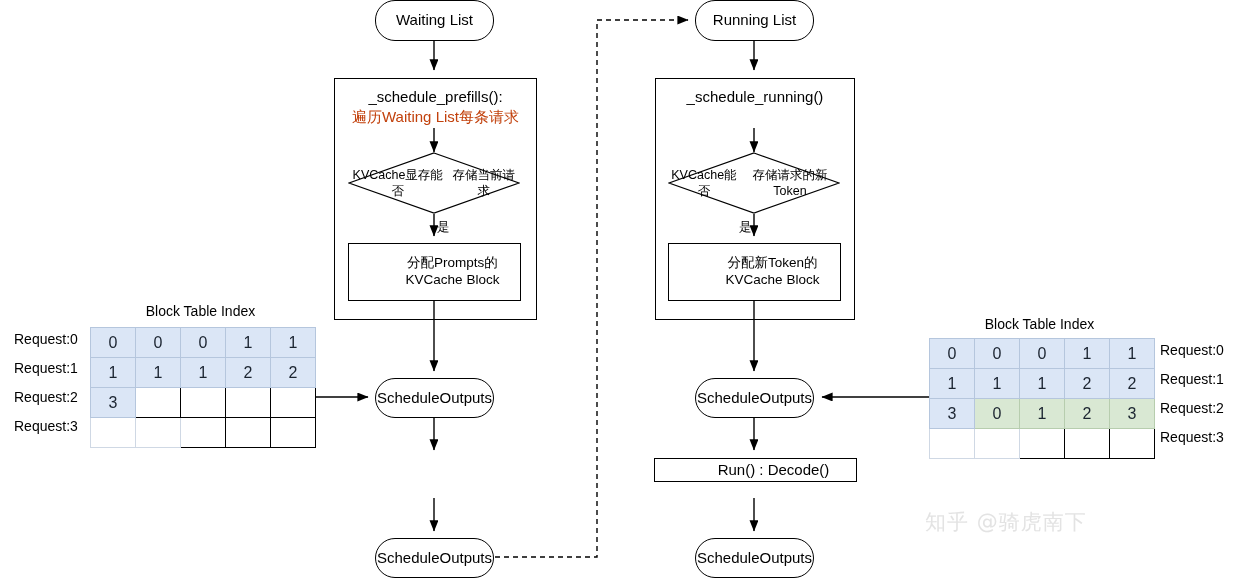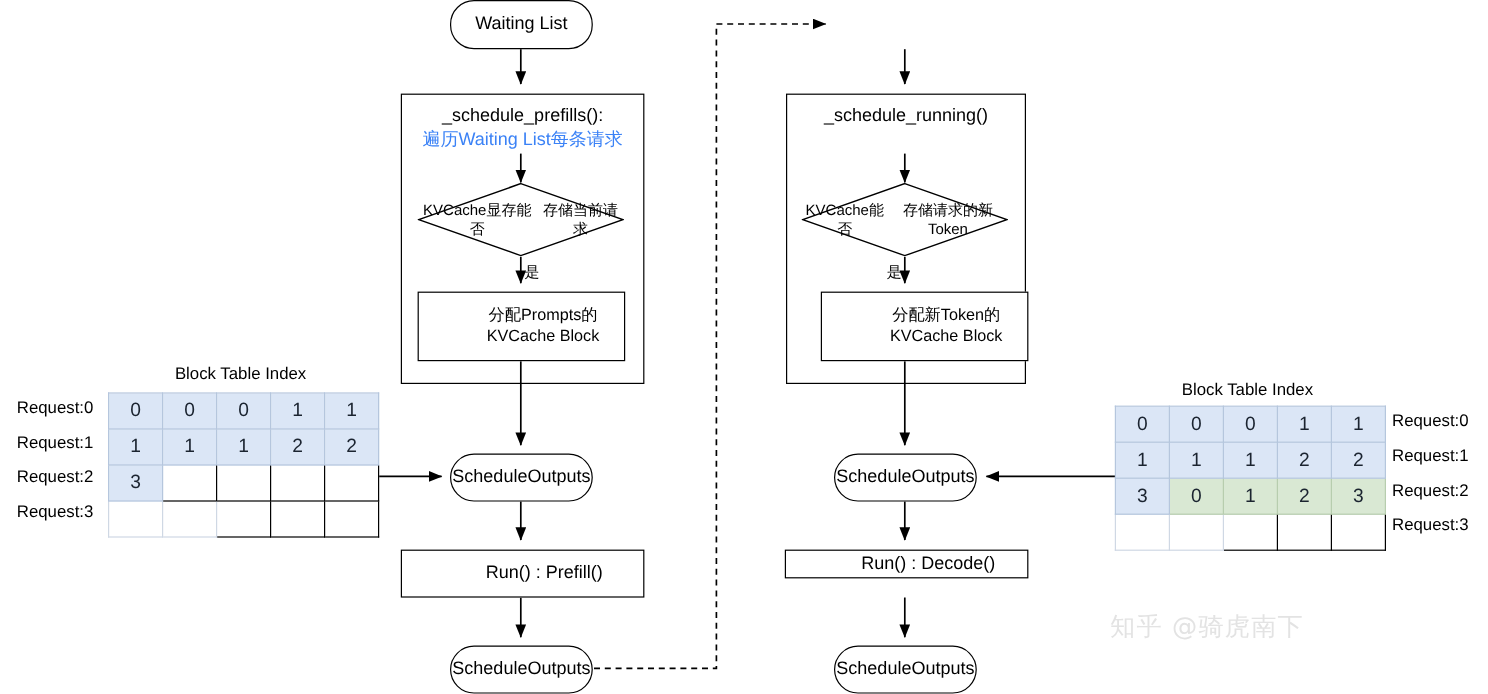--- a/index.html
+++ b/index.html
@@ -21,21 +21,21 @@
   .node.rect{border-radius:0;padding-left:36px;}
 
   .container-box{
     position:absolute;box-sizing:border-box;border:1.4px solid #000;
     background:transparent;border-radius:0;
   }
   .container-title{
     position:absolute;left:0;right:0;top:8px;text-align:center;
     font-size:15px;line-height:1.35;color:#000;
   }
-  .container-sub{display:block;color:#3b82f6;}
+  .container-sub{display:block;color:#c2410c;}
 
   .diamond-wrap{position:absolute;}
   .diamond-label{
     position:absolute;left:0;top:0;width:100%;height:100%;
     display:flex;flex-direction:row;align-items:center;justify-content:center;
     font-size:12.5px;line-height:1.3;text-align:center;color:#000;
   }
   .edge-label{position:absolute;font-size:12.5px;color:#000;}
 
   
@@ -114,48 +114,48 @@
   <div class="edge-label" style="left:437px;top:219px;">是</div>
 
   <div class="node rect" style="left:348px;top:243px;width:173px;height:58px;">
     <span style="font-size:13.5px;">分配Prompts的KVCache Block</span>
   </div>
 
   <div class="node round" style="left:375px;top:378px;width:119px;height:40px;">
     <span>ScheduleOutputs</span>
   </div>
 
-  <div class="node rect" style="left:334px;top:458px;width:203px;height:40px;">
-    <span>Run() : Prefill()</span>
-  </div>
 
   <div class="node round" style="left:375px;top:538px;width:119px;height:40px;">
     <span>ScheduleOutputs</span>
   </div>
 
+  <div class="node round" style="left:695px;top:0px;width:119px;height:41px;">
+    <span>Running List</span>
+  </div>
 
   <div class="container-box" style="left:655px;top:78px;width:200px;height:242px;">
     <div class="container-title">
       <span>_schedule_running()</span>
     </div>
   </div>
 
   <div class="diamond-wrap" style="left:668px;top:152px;width:172px;height:62px;">
     <svg width="172" height="62" viewBox="0 0 172 62">
       <polygon points="86,1 171,31 86,61 1,31" fill="#ffffff" stroke="#000" stroke-width="1.2"></polygon>
     </svg>
     <div class="diamond-label">
       <span>KVCache能否</span>
       <span>存储请求的新Token</span>
     </div>
   </div>
 
   <div class="edge-label" style="left:739px;top:219px;">是</div>
 
-  <div class="node rect" style="left:684px;top:243px;width:173px;height:58px;">
+  <div class="node rect" style="left:668px;top:243px;width:173px;height:58px;">
     <span style="font-size:13.5px;">分配新Token的KVCache Block</span>
   </div>
 
   <div class="node round" style="left:695px;top:378px;width:119px;height:40px;">
     <span>ScheduleOutputs</span>
   </div>
 
   <div class="node rect" style="left:654px;top:458px;width:203px;height:24px;">
     <span>Run() : Decode()</span>
   </div>

